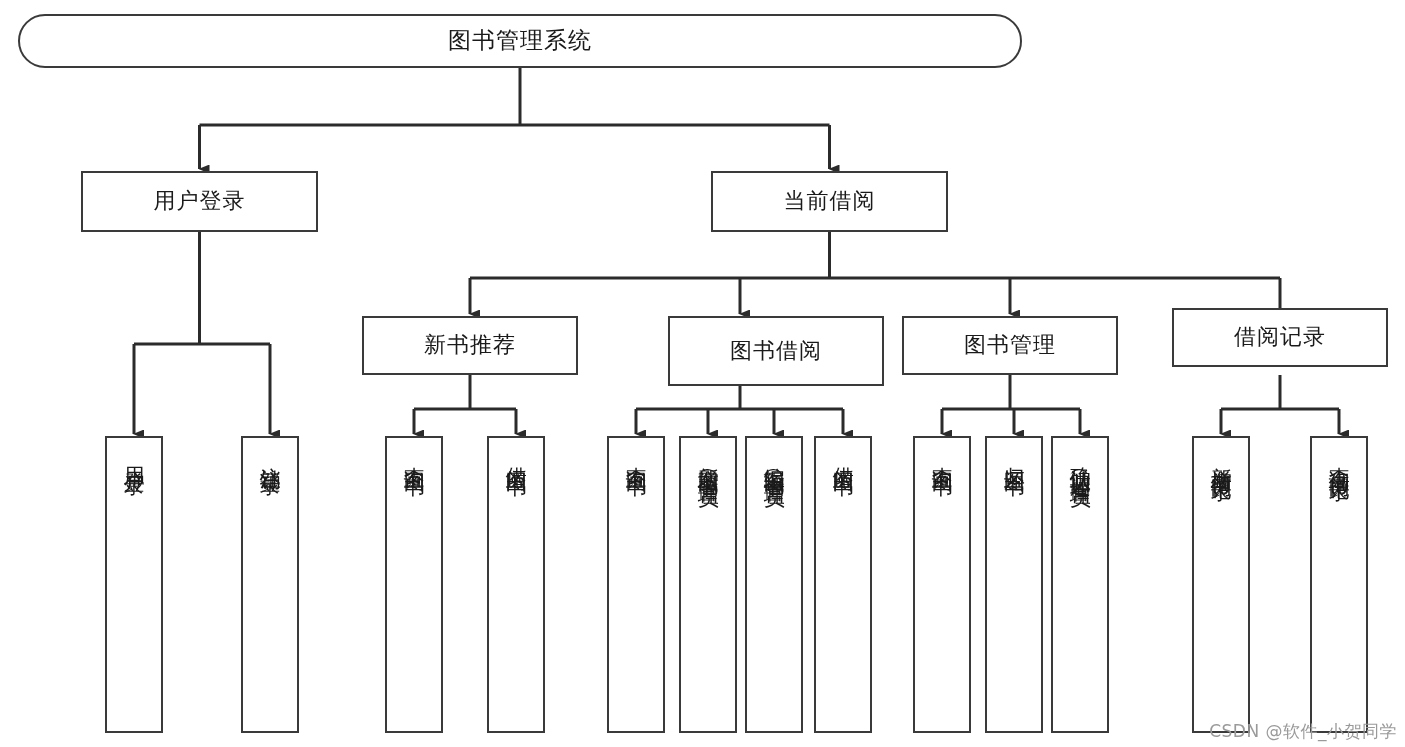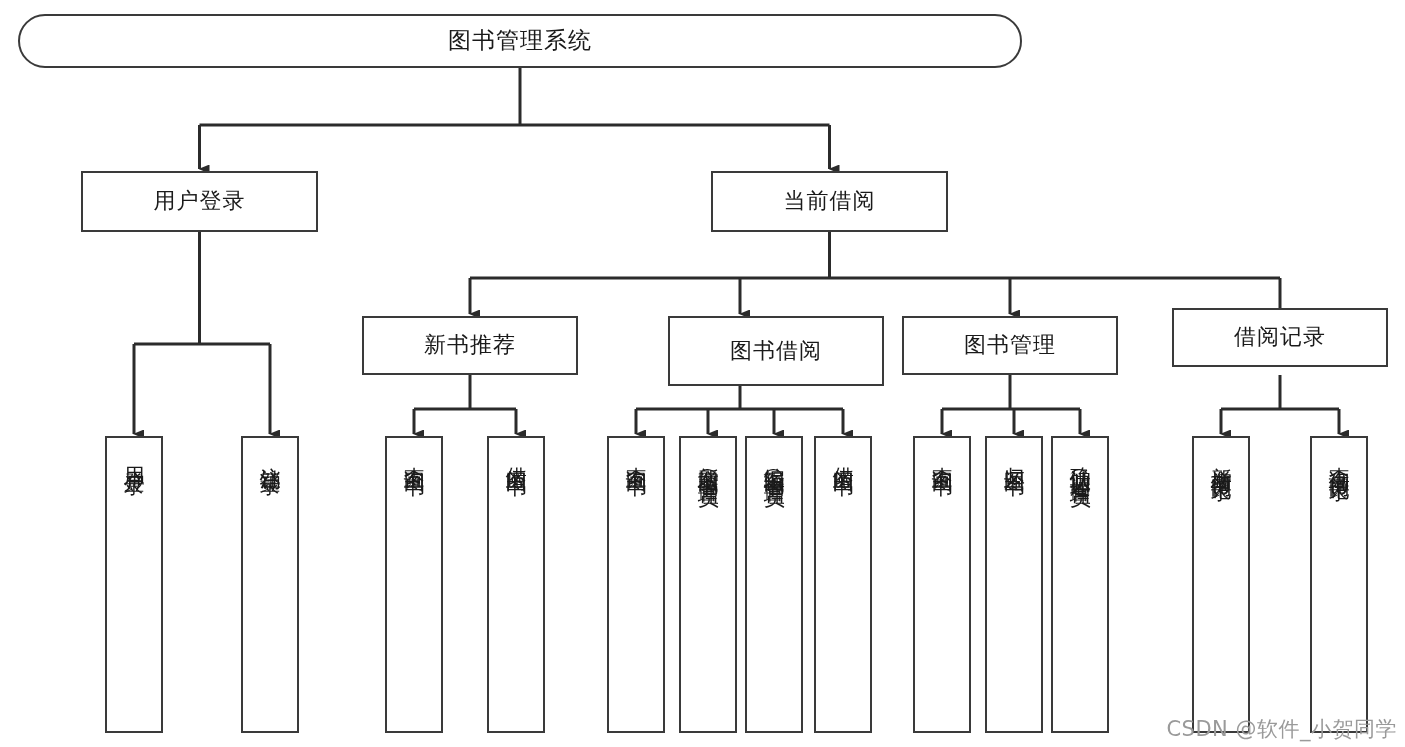--- a/index.html
+++ b/index.html
@@ -57,21 +57,21 @@
     text-orientation: upright;
     letter-spacing: 3px;
     line-height: 1.08;
     white-space: nowrap;
     display: block;
   }
   #watermark {
     position: absolute;
     right: 8px;
     bottom: 4px;
-    font-size: 21px;
+    font-size: 17px;
     color: #9a9a9a;
     letter-spacing: 0.5px;
     white-space: nowrap;
     font-family: "DejaVu Sans", "Liberation Sans", sans-serif;
   }
 </style>
 </head>
 <body>
 
 <div id="canvas">

